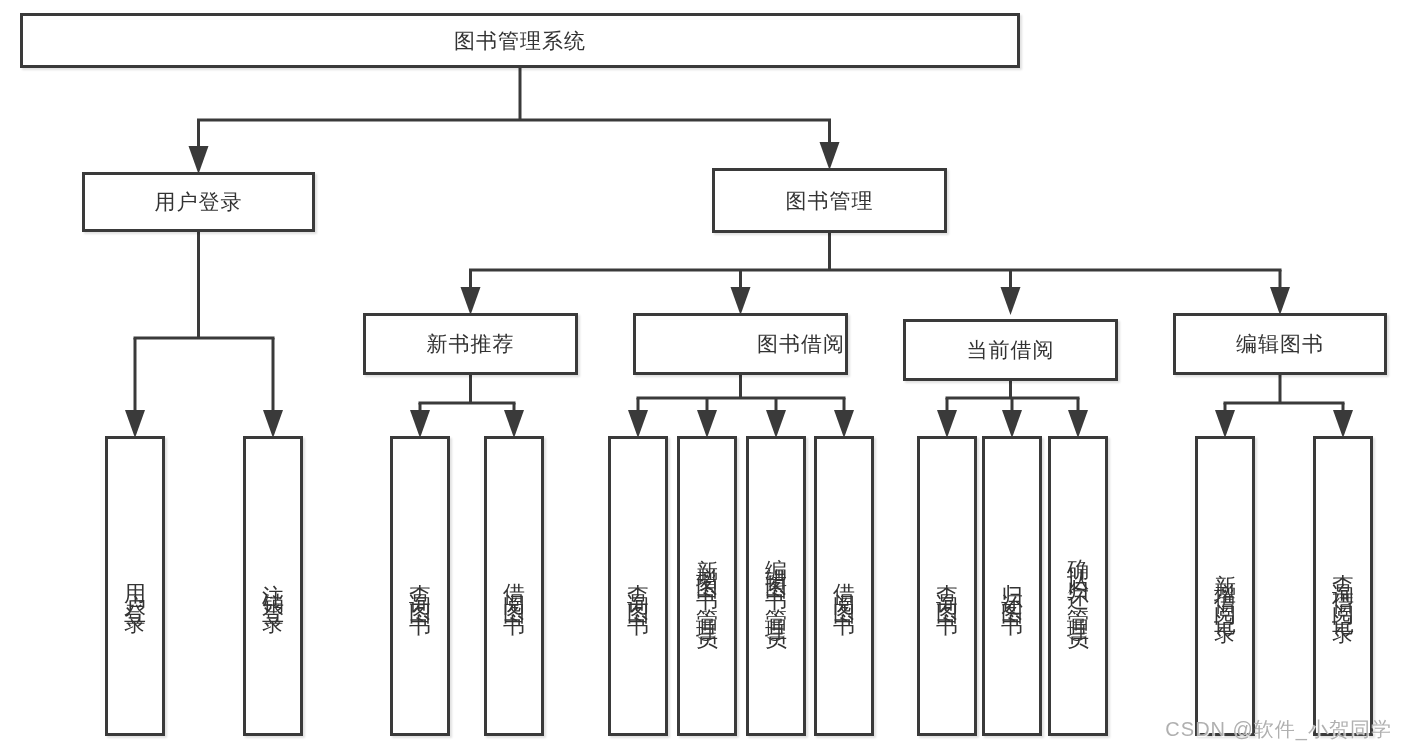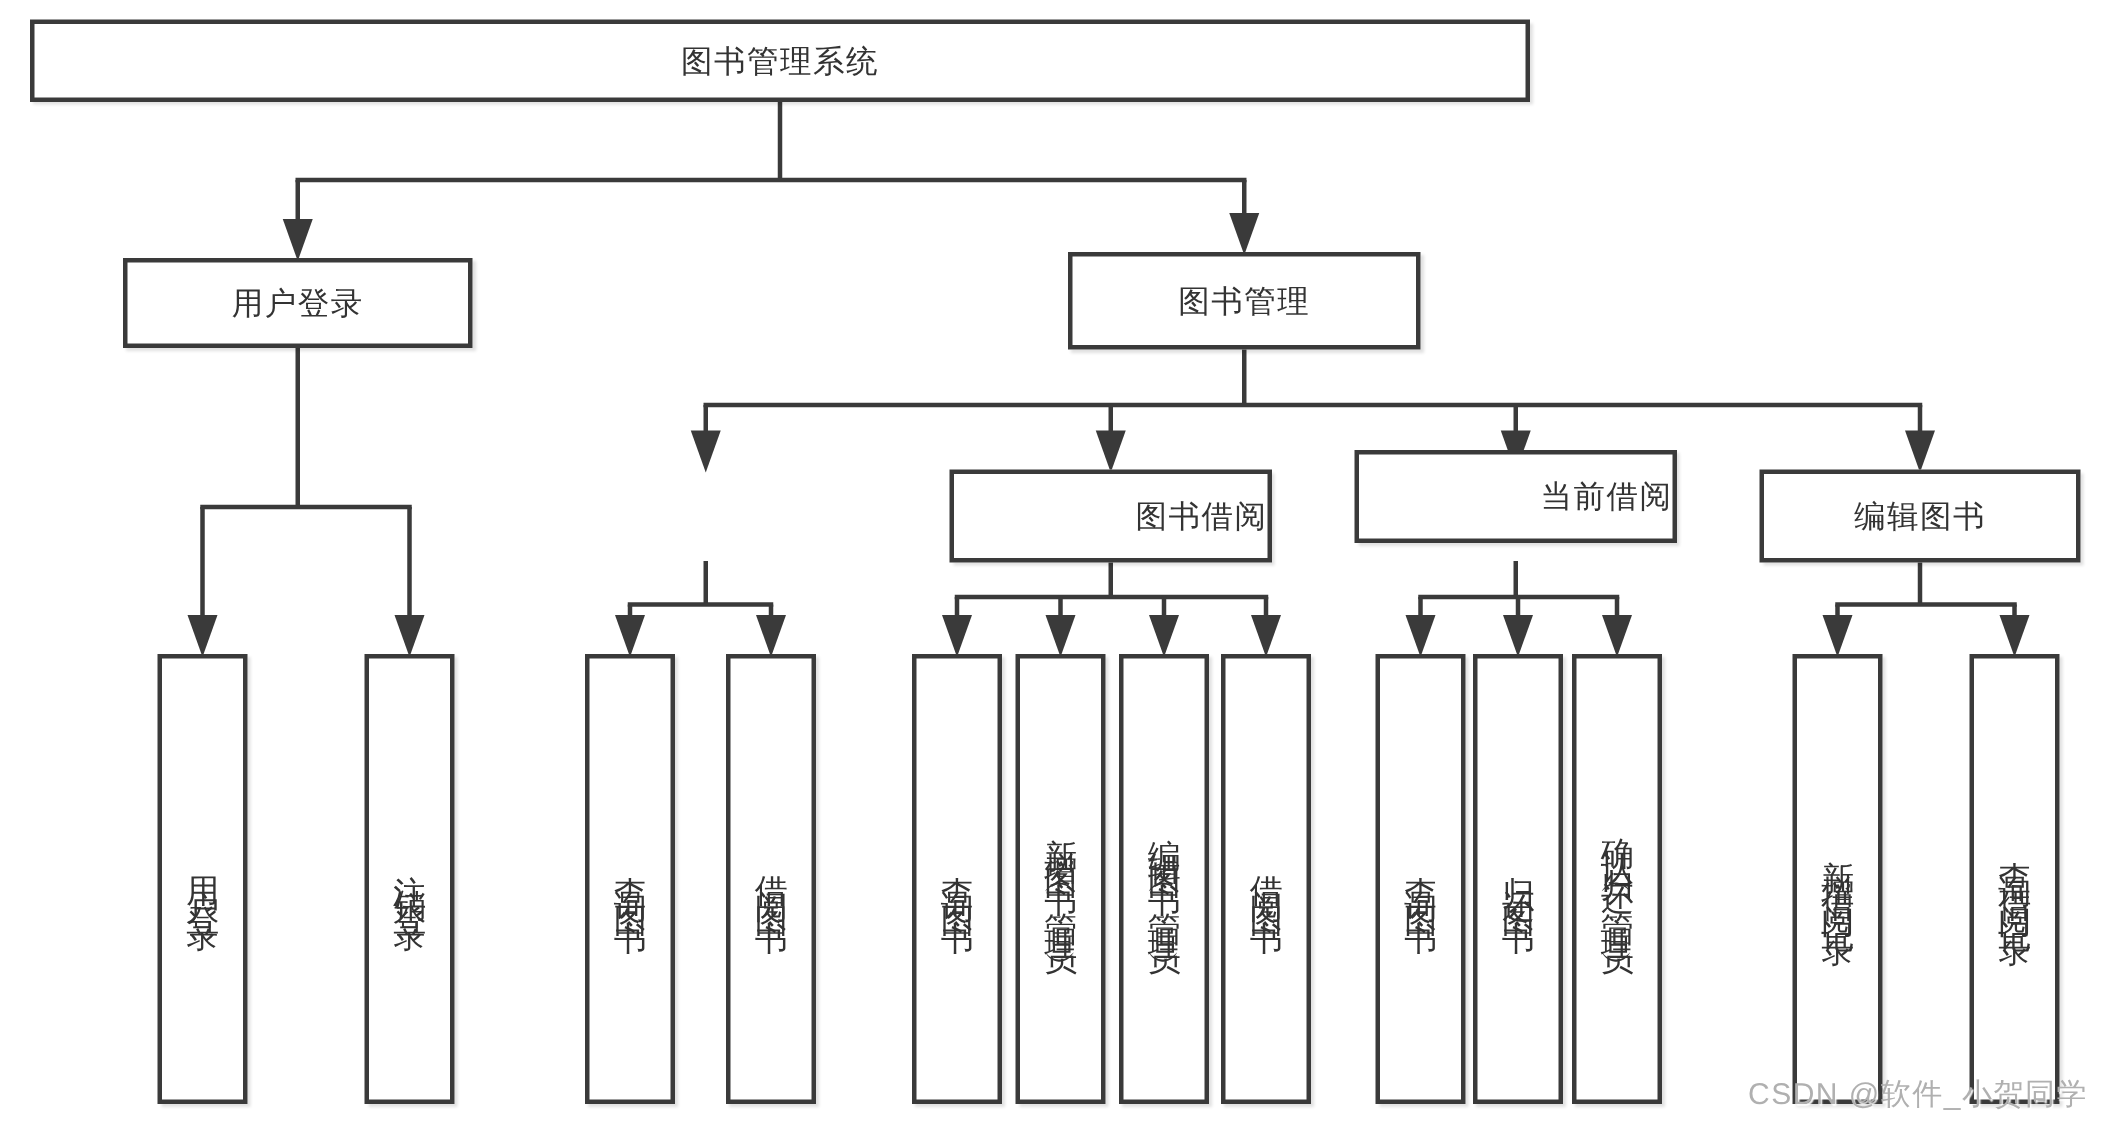--- a/index.html
+++ b/index.html
@@ -108,24 +108,27 @@
 
   <div class="node horizontal" style="left: 20px; top: 13px; width: 1000px; height: 55px;">
       <span>图书管理系统</span>
     </div>
     <div class="node horizontal" style="left: 82px; top: 172px; width: 233px; height: 60px;">
       <span>用户登录</span>
     </div>
     <div class="node horizontal" style="left: 712px; top: 168px; width: 235px; height: 65px; text-align: center;">
       <span>图书管理</span>
     </div>
+    <div class="node horizontal" style="left: 363px; top: 313px; width: 215px; height: 62px;">
+      <span>新书推荐</span>
+    </div>
     <div class="node horizontal" style="left: 633px; top: 313px; width: 215px; height: 62px; justify-content: flex-end;">
       <span>图书借阅</span>
     </div>
-    <div class="node horizontal" style="left: 903px; top: 300px; width: 215px; height: 62px; justify-content: flex-end;">
+    <div class="node horizontal" style="left: 903px; top: 319px; width: 215px; height: 62px;">
       <span>当前借阅</span>
     </div>
     <div class="node horizontal" style="left: 1173px; top: 313px; width: 214px; height: 62px;">
       <span>编辑图书</span>
     </div>
     <div class="node vertical" style="left: 105px; top: 436px; width: 60px; height: 300px;">
       <span>用户登录</span>
     </div>
     <div class="node vertical" style="left: 243px; top: 436px; width: 60px; height: 300px;">
       <span>注销登录</span>

